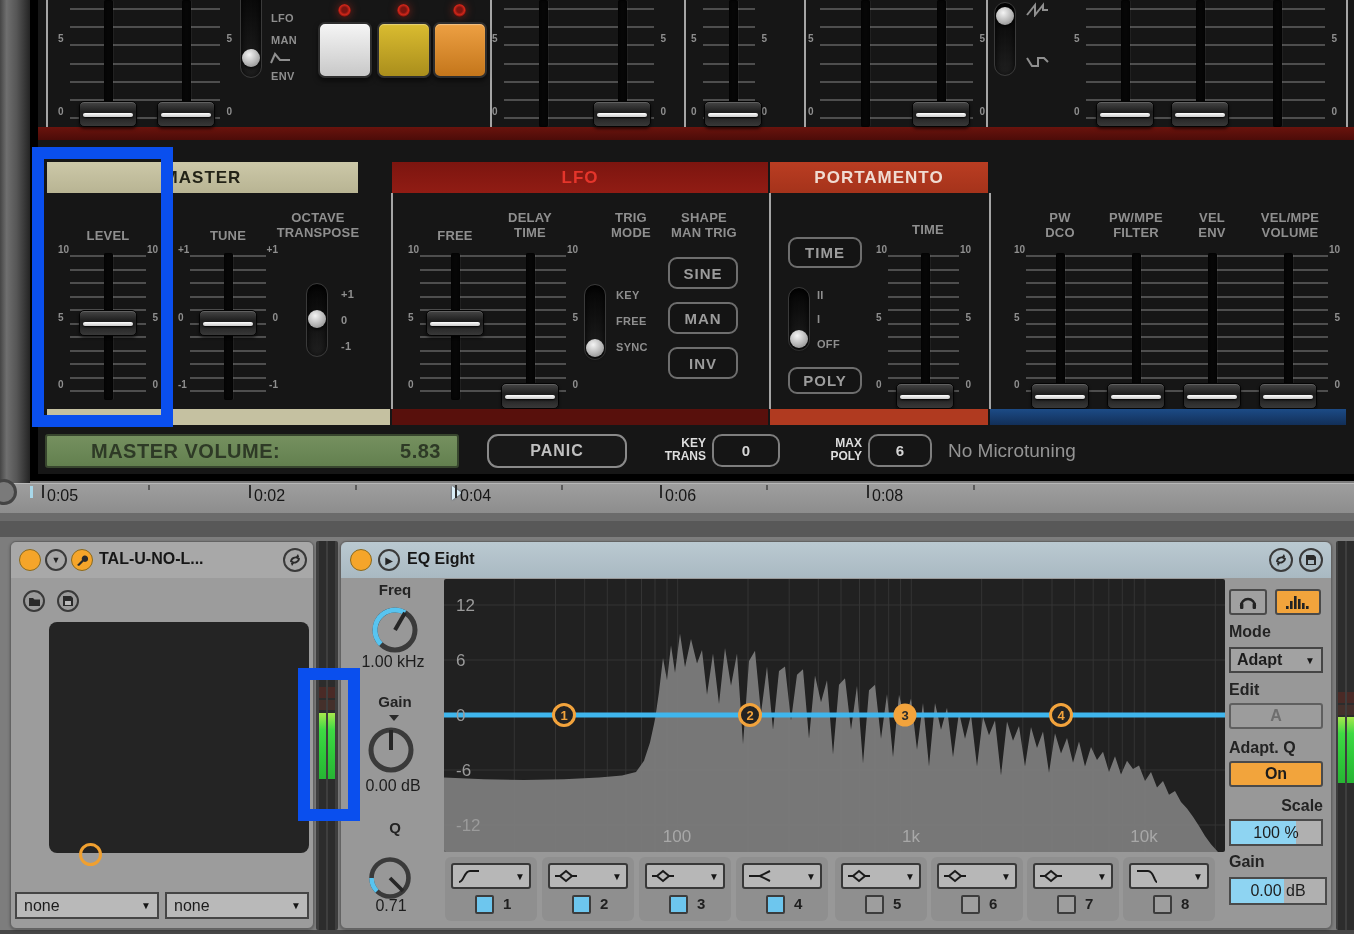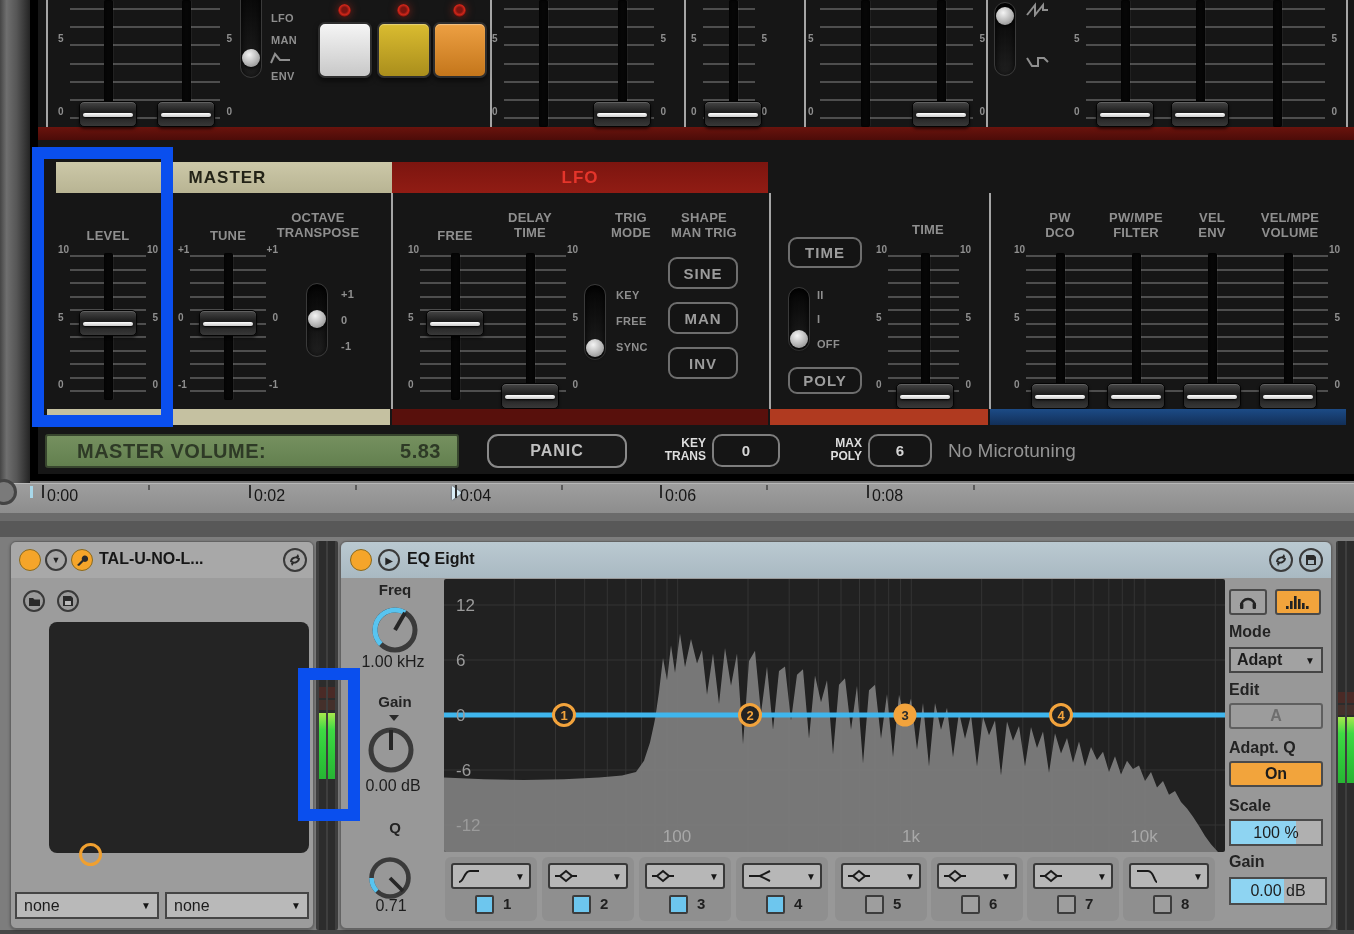--- a/index.html
+++ b/index.html
@@ -178,22 +178,23 @@
   <div class="toggle" style="left:994px;top:2px;height:74px">
     <div class="tknob" style="top:4px"></div>
   </div>
   <svg class="abs" style="left:1026px;top:2px" width="24" height="15" viewBox="0 0 24 15">
       <polyline points="1,13 9,3 9,13 17,3 17,8 22,8" fill="none" stroke="#8f8f8f" stroke-width="2"></polyline>
     </svg>
   <svg class="abs" style="left:1026px;top:54px" width="24" height="15" viewBox="0 0 24 15">
       <polyline points="1,4 6,12 12,12 12,4 18,4 22,8" fill="none" stroke="#8f8f8f" stroke-width="2"></polyline>
     </svg>
 
-  <div class="hdr" style="left:56px;width:343px;background:linear-gradient(#ccc8a8,#b8b493);color:#232317">MASTER</div>
+  <div class="hdr" style="left:47px;width:311px;background:linear-gradient(#ccc8a8,#b8b493);color:#232317">MASTER</div>
   <div class="hdr" style="left:392px;width:376px;background:linear-gradient(#7c150f,#911c14);color:#e5352b">LFO</div>
+  <div class="hdr" style="left:770px;width:218px;background:linear-gradient(#ba3d22,#a5331b);color:#f0dcd2">PORTAMENTO</div>
 
   <div class="vline" style="left:391px;top:193px;height:216px"></div>
   <div class="vline" style="left:769px;top:193px;height:216px"></div>
   <div class="vline" style="left:989px;top:193px;height:216px"></div>
 
   <div class="plabel" style="left:73px;top:228px;width:70px">LEVEL</div>
   <div class="sg" style="left:58px;top:246px;width:100px;height:170px">
       <div class="rungs" style="left: 12px; right: 12px; top: 9px; height: 137px; background: repeating-linear-gradient(rgb(78, 78, 78) 0px, rgb(78, 78, 78) 2px, transparent 2px, transparent 13.5px);"></div>
       <span class="snum l" style="top: 9px;">10</span>
       <span class="snum r" style="top: 9px;">10</span>
@@ -319,42 +320,42 @@
       <div class="shandle" style="left: 169px; top: 137px;"></div>
       <div class="shandle" style="left: 245px; top: 137px;"></div>
     </div>
 
   <div class="ftr" style="left:47px;width:343px;background:#c5c1a1"></div>
   <div class="ftr" style="left:392px;width:376px;background:#58100c"></div>
   <div class="ftr" style="left:770px;width:218px;background:#b03a20"></div>
   <div class="ftr" style="left:990px;width:356px;background:linear-gradient(#1c4b86,#122f58)"></div>
 
   <div class="abs" id="mv-display">
-    <span style="margin-left:30px">MASTER VOLUME:</span>
+    <span style="margin-left:44px">MASTER VOLUME:</span>
     <span style="margin-left:auto;margin-right:16px">5.83</span>
   </div>
   <div class="abs" id="panic-btn">PANIC</div>
   <div class="stk" style="left:648px;top:437px;width:58px">
       <span style="display:block">KEY</span>
       <span style="display:block">TRANS</span>
     </div>
   <div class="sbox" style="left:712px;top:434px;width:68px;height:33px">0</div>
   <div class="stk" style="left:816px;top:437px;width:46px">
       <span style="display:block">MAX</span>
       <span style="display:block">POLY</span>
     </div>
   <div class="sbox" style="left:868px;top:434px;width:64px;height:33px">6</div>
   <div class="abs" id="microtuning">No Microtuning</div>
 
   <div class="abs" id="ruler">
     <div id="ruler-circ"></div>
     <div id="loopmark"></div>
     <div id="playhead"></div>
   <div class="rtick" style="left: 42px;"></div>
-      <span class="rlab" style="left: 47px;">0:00</span>
+      <span class="rlab" style="left: 47px;">0:05</span>
       <div class="rtick" style="left: 249px;"></div>
       <span class="rlab" style="left: 254px;">0:02</span>
       <div class="rtick" style="left: 455px;"></div>
       <span class="rlab" style="left: 460px;">0:04</span>
       <div class="rtick" style="left: 660px;"></div>
       <span class="rlab" style="left: 665px;">0:06</span>
       <div class="rtick" style="left: 867px;"></div>
       <span class="rlab" style="left: 872px;">0:08</span>
       <div class="rmin" style="left: 148px;"></div>
       <div class="rmin" style="left: 355px;"></div>
@@ -535,21 +536,21 @@
     </div>
     <div class="eqlab" style="left:888px;top:81px;width:94px;text-align:left;font-size:16px">Mode</div>
     <div class="ddown" style="left:888px;top:105px;width:94px;height:26px;background:#a2a2a2">
         <span style="margin-left:6px;font-weight:bold">Adapt</span>
         <span class="caret">▼</span>
       </div>
     <div class="eqlab" style="left:888px;top:139px;width:94px;text-align:left;font-size:16px">Edit</div>
     <div class="sidebtn" style="left:888px;top:161px;width:94px;height:26px;background:#9c9c9c;border-color:#5f5f5f;color:#6e6e6e;font-weight:bold;font-size:16px">A</div>
     <div class="eqlab" style="left:888px;top:197px;width:94px;text-align:left;font-size:16px">Adapt. Q</div>
     <div class="sidebtn" style="left:888px;top:219px;width:94px;height:26px;background:#f2a43c;color:#1c1c1c;font-weight:bold;font-size:16px">On</div>
-    <div class="eqlab" style="left:888px;top:255px;width:94px;text-align:left;font-size:16px">Scale</div>
+    <div class="eqlab" style="left:888px;top:255px;width:94px;text-align:right;font-size:16px">Scale</div>
     <div class="vfield" style="left:888px;top:277px;width:94px;height:27px">
         <div class="fill" style="width:72%"></div>
         <div class="txt">100 %</div>
       </div>
     <div class="eqlab" style="left:888px;top:311px;width:94px;text-align:left;font-size:16px">Gain</div>
     <div class="vfield" style="left:888px;top:335px;width:98px;height:28px">
         <div class="fill" style="width:56%"></div>
         <div class="txt">0.00 dB</div>
       </div>
   <div class="bcell" style="left: 104px;">

